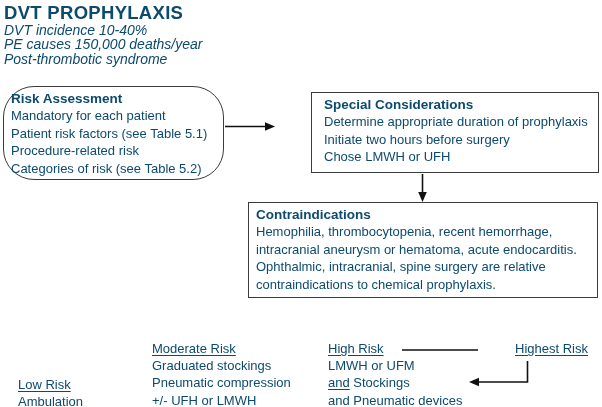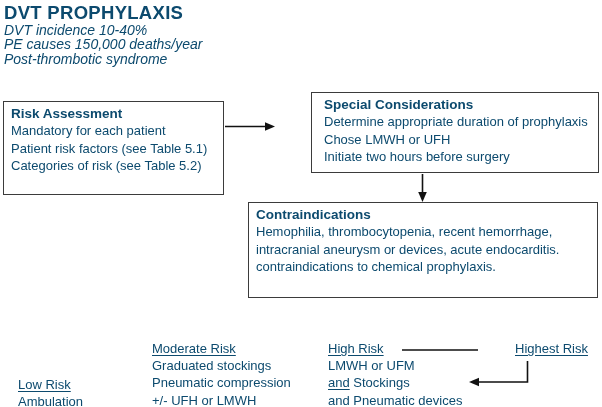--- a/index.html
+++ b/index.html
@@ -30,21 +30,21 @@
     position: absolute;
     border: 1.5px solid #3b3b3b;
     background: #ffffff;
     box-sizing: border-box;
     padding: 3px 7px;
     font-size: 13px;
     line-height: 17.4px;
   }
   .box-title { font-weight: bold; font-size: 13.5px; white-space: nowrap; }
   .box-line { white-space: nowrap; }
-  #box-risk   { left: 3px;   top: 101px;  width: 221px; height: 94px; }
+  #box-risk   { left: 3px;   top: 86px;  width: 221px; height: 94px; border-radius: 31px; }
   #box-special{ left: 275px; top: 92px;  width: 288px; height: 81px; padding-left: 12px; margin-left: 36px; }
   #box-contra { left: 248px; top: 202px; width: 350px; height: 96px; }
   svg.arrows {
     position: absolute; left: 0; top: 0;
     width: 602px; height: 407px;
     pointer-events: none;
   }
   .riskcol { position: absolute; font-size: 13px; line-height: 17.2px; }
   .risk-heading { text-decoration: underline; text-underline-offset: 2px; white-space: nowrap; }
   .risk-line { white-space: nowrap; }
@@ -63,34 +63,36 @@
     <div class="page-title">DVT PROPHYLAXIS</div>
     <div class="sub-line">DVT incidence 10-40%</div>
     <div class="sub-line">PE causes 150,000 deaths/year</div>
     <div class="sub-line">Post-thrombotic syndrome</div>
   </div>
 
   <div class="box" id="box-risk">
     <div class="box-title">Risk Assessment</div>
     <div class="box-line">Mandatory for each patient</div>
     <div class="box-line">Patient risk factors (see Table 5.1)</div>
+    <div class="box-line">Procedure-related risk</div>
     <div class="box-line">Categories of risk (see Table 5.2)</div>
   </div>
 
   <div class="box" id="box-special">
     <div class="box-title">Special Considerations</div>
     <div class="box-line">Determine appropriate duration of prophylaxis</div>
+    <div class="box-line">Initiate two hours before surgery</div>
     <div class="box-line">Chose LMWH or UFH</div>
-    <div class="box-line">Initiate two hours before surgery</div>
   </div>
 
   <div class="box" id="box-contra">
     <div class="box-title">Contraindications</div>
     <div class="box-line">Hemophilia, thrombocytopenia, recent hemorrhage,</div>
-    <div class="box-line">intracranial aneurysm or devices, acute endocarditis.</div>
+    <div class="box-line">intracranial aneurysm or hematoma, acute endocarditis.</div>
+    <div class="box-line">Ophthalmic, intracranial, spine surgery are relative</div>
     <div class="box-line">contraindications to chemical prophylaxis.</div>
   </div>
 
   <svg class="arrows" viewBox="0 0 602 407" xmlns="http://www.w3.org/2000/svg">
 
     <g>
       <line x1="225" y1="126.5" x2="266" y2="126.5" stroke="#111111" stroke-width="1.6"></line>
       <polygon points="275,126.5 265,122.2 265,130.8" fill="#111111"></polygon>
     </g>
 

